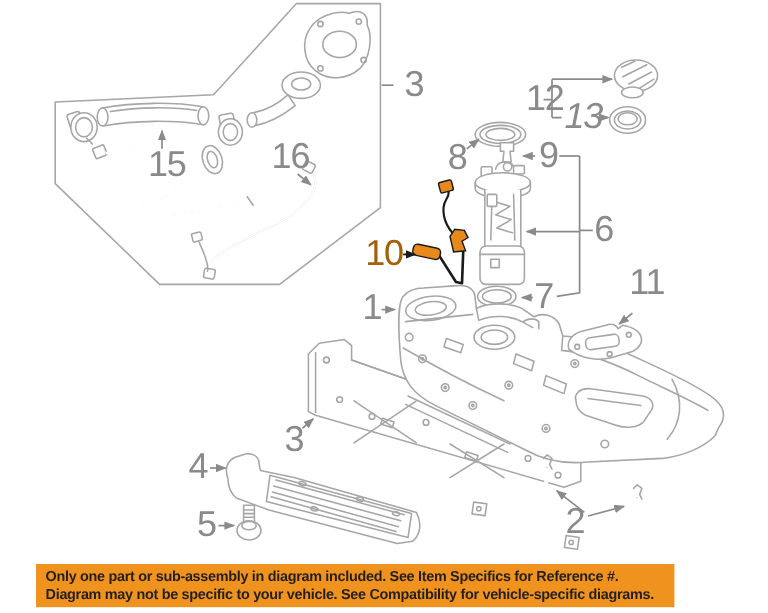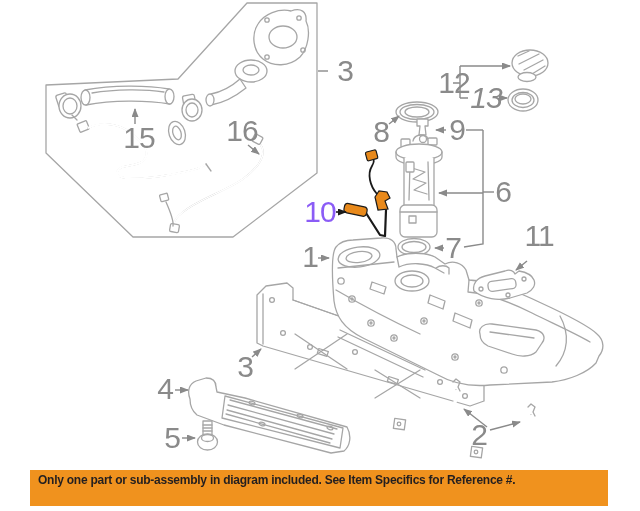--- a/index.html
+++ b/index.html
@@ -6,22 +6,22 @@
   body{width:640px;height:511px;overflow:hidden;}
   .stage{position:relative;width:640px;height:511px;background:#ffffff;font-family:"Liberation Sans",sans-serif;}
   .stage svg{position:absolute;left:0;top:0;}
   .art{stroke:#a6a6a6;stroke-width:1.3;fill:none;stroke-linejoin:round;stroke-linecap:round;}
   .artf{stroke:#a6a6a6;stroke-width:1.3;fill:#ffffff;stroke-linejoin:round;}
   .callout-line{stroke:#8a8a8a;stroke-width:1.4;fill:none;}
   .callout-line-black{stroke:#1a1a1a;stroke-width:1.6;fill:none;}
   .hlp{fill:#e8891b;stroke:#1a1a1a;stroke-width:1.2;}
   .blk{stroke:#1a1a1a;fill:none;stroke-linejoin:round;stroke-linecap:round;}
   .co{position:absolute;transform:translate(-50%,-50%);font-size:30px;color:#8a8a8a;line-height:1;letter-spacing:-1px;white-space:nowrap;}
-  .co.hl{color:#8b5cf6;}
-  .banner{position:absolute;left:30px;top:470px;width:578px;height:36px;background:#f0921e;
+  .co.hl{color:#a16207;}
+  .banner{position:absolute;left:30px;top:470px;width:532px;height:36px;background:#f0921e;
           color:#231f20;font-weight:700;font-size:12px;line-height:15px;letter-spacing:-0.25px;
           padding:3px 8px;box-sizing:border-box;white-space:nowrap;}
 </style>
 </head>
 <body>
 
 <div class="stage">
 
 <svg width="640" height="511" viewBox="0 0 640 511">
   <defs>
@@ -256,15 +256,16 @@
 <span class="co hl" style="left:320px;top:212px;">10</span>
 <span class="co" style="left:539px;top:236px;">11</span>
 <span class="co" style="left:454px;top:83px;">12</span>
 <span class="co" style="left:486px;top:98px;font-style:italic;">13</span>
 <span class="co" style="left:345px;top:71px;">3</span>
 <span class="co" style="left:139px;top:138px;text-align:right;">15</span>
 <span class="co" style="left:242px;top:131px;">16</span>
 
 <div class="banner">
   <div>Only one part or sub-assembly in diagram included. See Item Specifics for Reference #.</div>
+  <div>Diagram may not be specific to your vehicle. See Compatibility for vehicle-specific diagrams.</div>
 </div>
 
 </div>
 
 </body></html>

